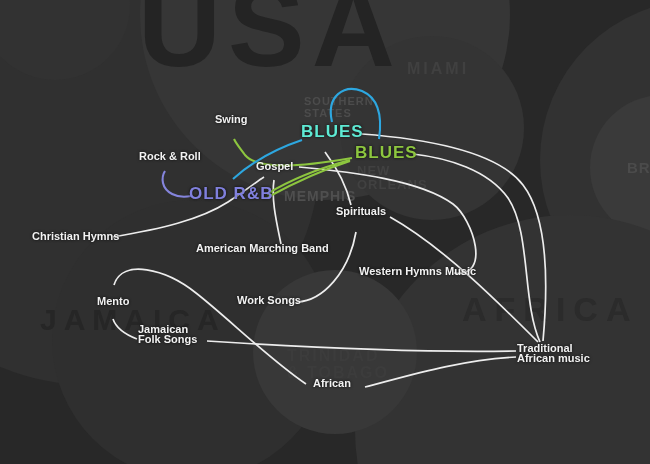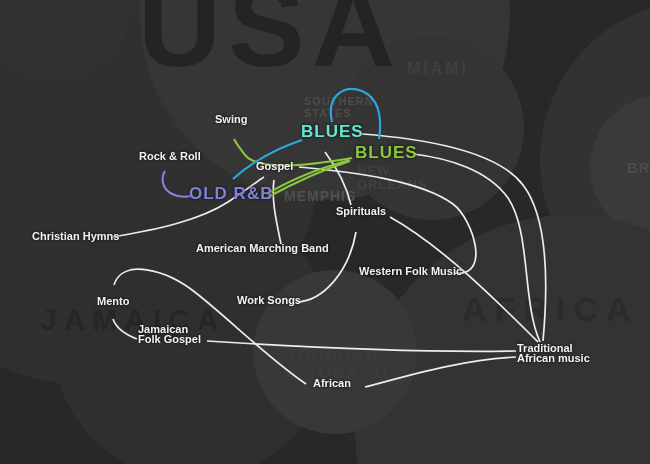--- a/index.html
+++ b/index.html
@@ -99,26 +99,26 @@
 
   <div class="node" style="left:215px;top:114px;">Swing</div>
   <div class="node" style="left:139px;top:151px;">Rock &amp; Roll</div>
   <div class="node big" style="left:189px;top:185px;color:#8080dd;">OLD R&amp;B</div>
   <div class="node" style="left:256px;top:161px;">Gospel</div>
   <div class="node big" style="left:301px;top:123px;color:#5eead4;">BLUES</div>
   <div class="node big" style="left:355px;top:144px;color:#8dc63f;">BLUES</div>
   <div class="node" style="left:336px;top:206px;">Spirituals</div>
   <div class="node" style="left:32px;top:231px;">Christian Hymns</div>
   <div class="node" style="left:196px;top:243px;">American Marching Band</div>
-  <div class="node" style="left:359px;top:266px;">Western Folk Music</div>
+  <div class="node" style="left:359px;top:266px;">Western Hymns Music</div>
   <div class="node" style="left:237px;top:295px;">Work Songs</div>
   <div class="node" style="left:97px;top:296px;">Mento</div>
   <div class="node" style="left:138px;top:324px;">
     <div>Jamaican</div>
-    <div>Folk Gospel</div>
+    <div>Folk Songs</div>
   </div>
   <div class="node" style="left:517px;top:343px;">
     <div>Traditional</div>
     <div>African music</div>
   </div>
   <div class="node" style="left:313px;top:378px;">African</div>
 
 </div>
 
 </body></html>

